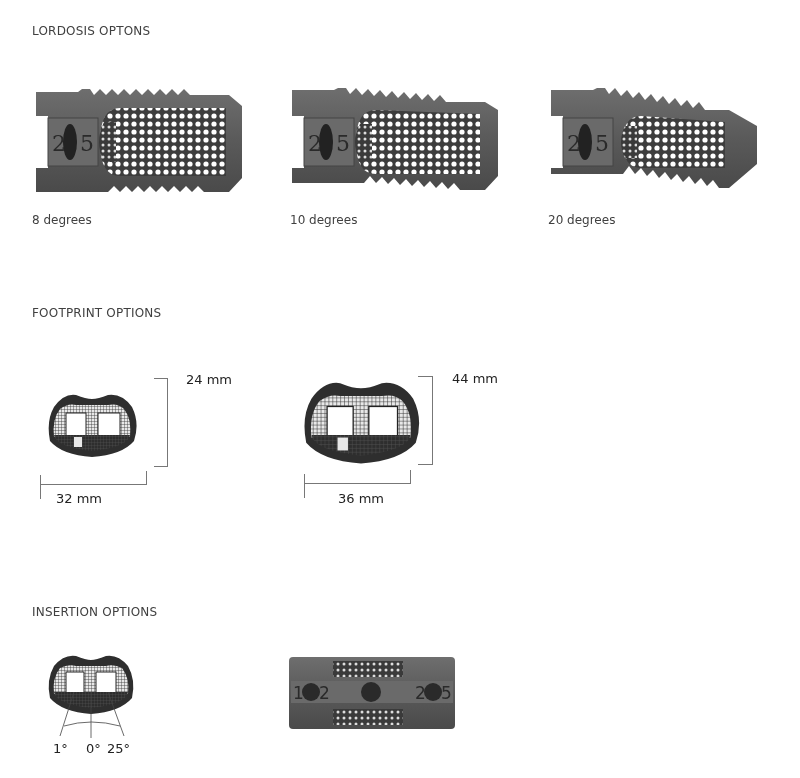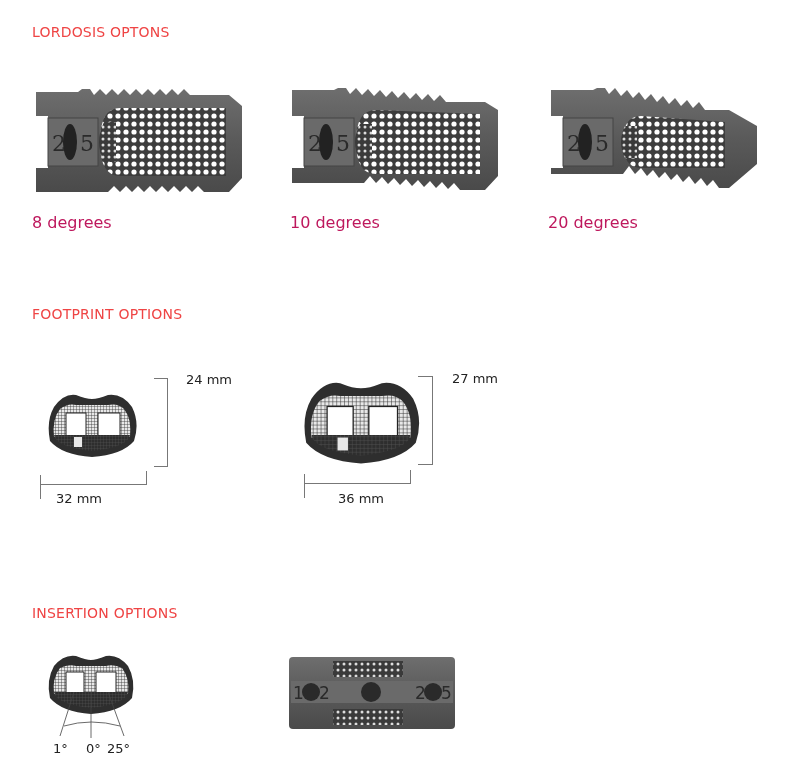--- a/index.html
+++ b/index.html
@@ -1,20 +1,20 @@
 <!DOCTYPE html>
 <html><head>
   <meta charset="utf-8">
   <style>
     html, body { margin: 0; padding: 0; background: #ffffff; }
     body { width: 800px; height: 778px; position: relative; overflow: hidden;
            font-family: "Liberation Sans", sans-serif; color: #222; }
-    .section-title { position: absolute; left: 32px; font-size: 14px; color: #ef4444;
+    .section-title { position: absolute; left: 32px; font-size: 12px; color: #404040;
                      letter-spacing: 0.2px; font-family: "DejaVu Sans", sans-serif; font-weight: normal; }
-    .caption { position: absolute; font-size: 16px; color: #be185d; font-family: "DejaVu Sans", sans-serif; }
+    .caption { position: absolute; font-size: 12px; color: #404040; font-family: "DejaVu Sans", sans-serif; }
     .figure { position: absolute; }
     .dim-label { position: absolute; font-size: 13px; color: #222; font-family: "DejaVu Sans", sans-serif; }
     .line { position: absolute; background: #777; }
   </style>
 </head>
 <body>
 
 <svg width="0" height="0" style="position:absolute">
   <defs>
     <pattern id="holes" width="8" height="8" patternUnits="userSpaceOnUse">
@@ -99,21 +99,21 @@
   <path d="M4 50 Q0 30 8 16 Q18 2 30 4 Q40 8 46 8 Q52 8 62 4 Q76 2 86 16 Q94 32 88 50 Q76 64 46 66 Q16 64 4 50 Z" fill="#2e2e2e"></path>
   <path d="M8 46 Q6 28 14 18 Q22 12 30 14 L62 14 Q72 12 78 18 Q86 28 84 46 Z" fill="url(#grid)"></path>
   <rect x="20" y="22" width="20" height="24" fill="#ffffff" stroke="#222"></rect>
   <rect x="52" y="22" width="22" height="24" fill="#ffffff" stroke="#222"></rect>
   <path d="M8 44 H84 Q82 56 46 60 Q10 56 8 44 Z" fill="url(#gridDark)"></path>
   <rect x="28" y="46" width="8" height="10" fill="#e8e8e8"></rect>
 </svg>
 <div class="line" style="left:418px;top:376px;width:14px;height:1px"></div>
 <div class="line" style="left:432px;top:376px;width:1px;height:89px"></div>
 <div class="line" style="left:418px;top:464px;width:14px;height:1px"></div>
-<div class="dim-label" style="left:452px;top:371px">27 mm</div>
+<div class="dim-label" style="left:452px;top:371px">44 mm</div>
 <div class="line" style="left:304px;top:483px;width:107px;height:1px"></div>
 <div class="line" style="left:304px;top:474px;width:1px;height:24px"></div>
 <div class="line" style="left:410px;top:470px;width:1px;height:14px"></div>
 <div class="dim-label" style="left:338px;top:491px">36 mm</div>
 
 <div class="section-title" style="top:605px">INSERTION OPTIONS</div>
 
 <svg class="figure" style="left:46px;top:652px" width="90" height="90" viewBox="0 0 90 90">
   <path d="M4 46 Q0 28 8 14 Q18 2 30 4 Q40 8 45 8 Q50 8 60 4 Q72 2 82 14 Q90 28 86 46 Q74 60 45 62 Q16 60 4 46 Z" fill="#2e2e2e"></path>
   <path d="M8 42 Q6 26 14 16 Q22 12 30 14 L60 14 Q68 12 76 16 Q84 26 82 42 Z" fill="url(#grid)"></path>

